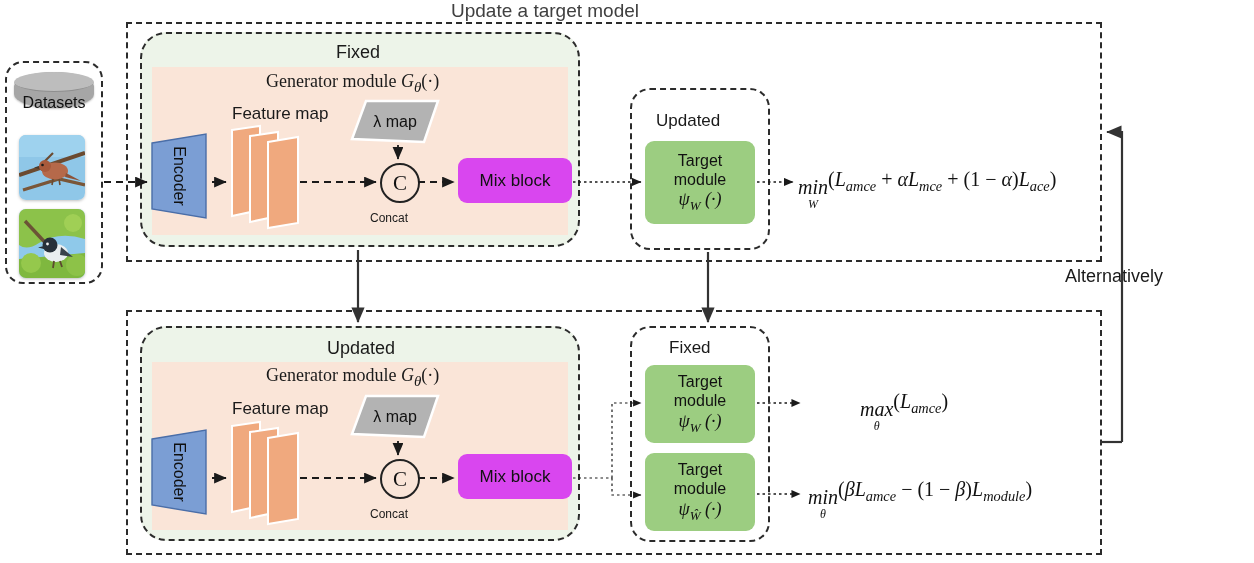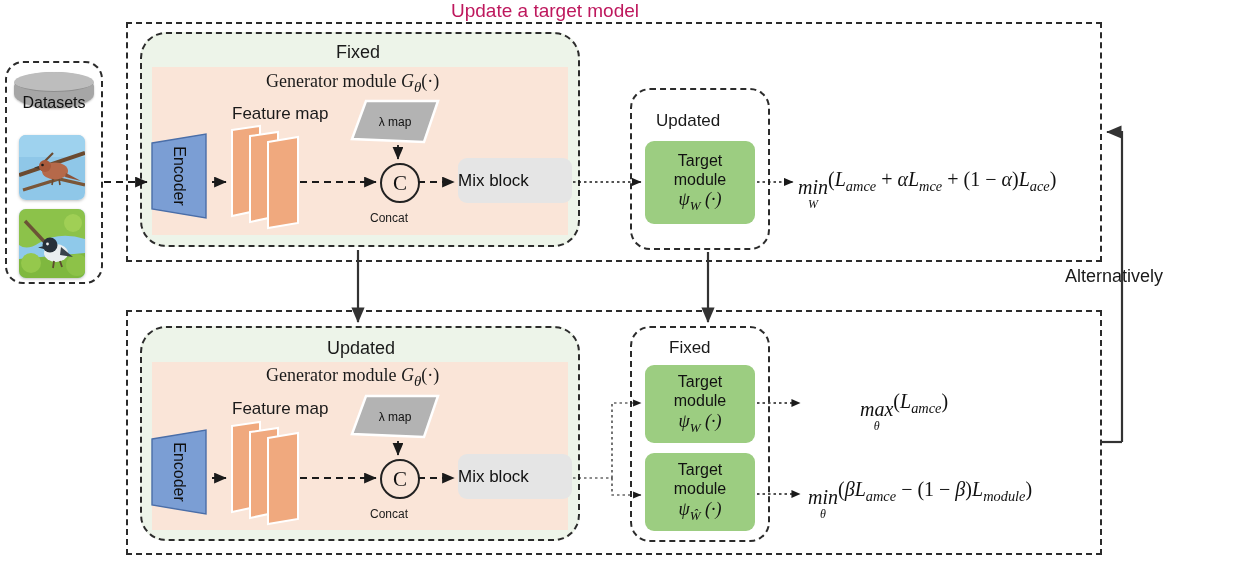--- a/index.html
+++ b/index.html
@@ -20,21 +20,21 @@
     position:absolute;
     font-size:17px;
     color:#1a1a1a;
     white-space:nowrap;
     line-height:1.1;
   }
   .lbl.sm{font-size:12px;}
   .title{
     position:absolute;
     font-size:19px;
-    color:#be185d;
+    color:#404040;
     white-space:nowrap;
   }
 
   
   .dash-rect{
     position:absolute;
     border:2px dashed #2b2b2b;
     box-sizing:border-box;
     background:transparent;
   }
@@ -102,40 +102,40 @@
   
   .fmap{position:absolute;}
   .fmap svg{display:block;width:100%;height:100%;}
 
   
   .lam{position:absolute;}
   .lam svg{display:block;width:100%;height:100%;}
   .lam .ltxt{
     position:absolute;left:0;top:0;width:100%;height:100%;
     display:flex;align-items:center;justify-content:center;
-    font-size:12px;color:#111;pointer-events:none;
+    font-size:16px;color:#111;pointer-events:none;
   }
 
   
   .concat{
     position:absolute;
     border:2px solid #222;
     border-radius:50%;
     background:transparent;
     display:flex;align-items:center;justify-content:center;
     font-size:21px;color:#111;
     font-family:"Liberation Serif", serif;
   }
 
   
   .mixblock{
     position:absolute;
-    background:#e5e5e5;
+    background:#d946ef;
     border-radius:9px;
-    display:flex;align-items:center;
+    display:flex;align-items:center;justify-content:center;
     font-size:17px;color:#111;
   }
   .tmod{
     position:absolute;
     background:#9ccd81;
     border-radius:9px;
     display:flex;flex-direction:column;
     align-items:center;justify-content:center;
     font-size:16px;color:#111;line-height:1.18;
     text-align:center;

